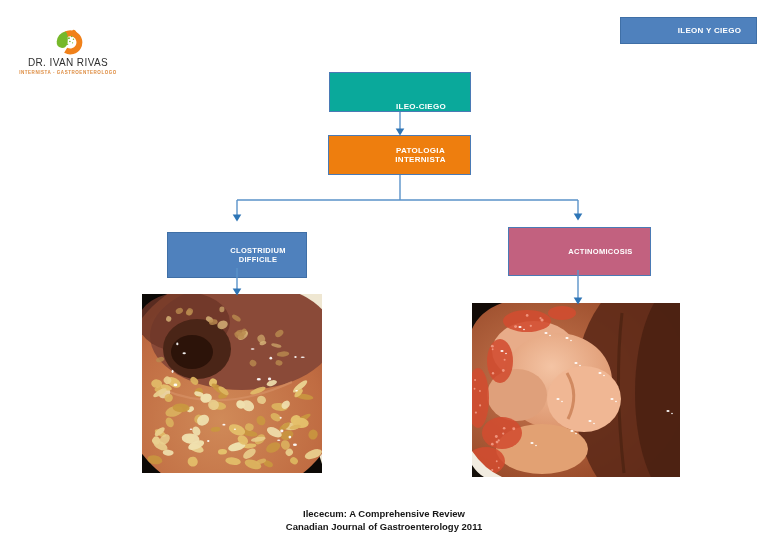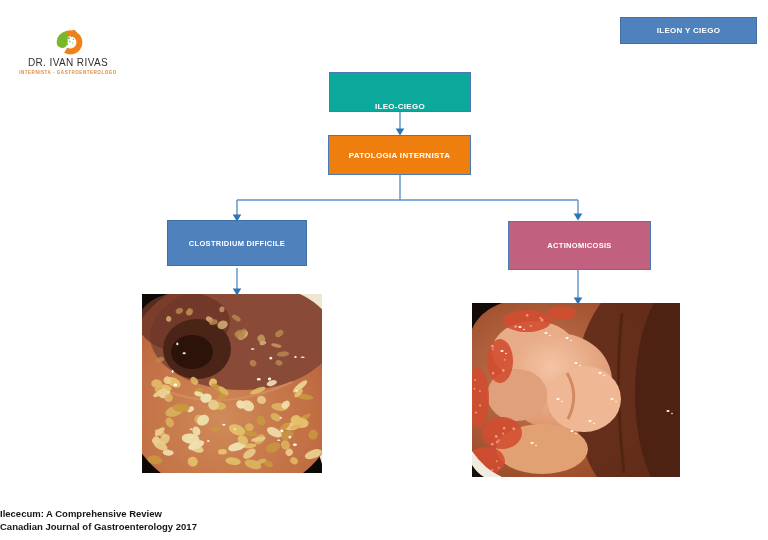--- a/index.html
+++ b/index.html
@@ -12,42 +12,42 @@
   
   .logo{position:absolute;left:18px;top:27px;width:100px;text-align:center;}
   .logo-icon{display:block;margin:0 auto 1px auto;}
   .logo-name{font-size:10px;font-weight:normal;color:#2f2f2f;letter-spacing:.4px;white-space:nowrap;}
   .logo-sub{font-size:4.5px;font-weight:bold;color:var(--logo-orange);letter-spacing:.55px;margin-top:1.5px;white-space:nowrap;}
 
   
   .fbox{
     position:absolute;display:flex;align-items:center;justify-content:center;
     color:#ffffff;font-weight:bold;text-align:center;letter-spacing:.3px;
-    box-sizing:border-box;border:1px solid #4a7ab5;
+    box-sizing:border-box;border:1px solid #4a7ab5;padding-left:42px;
   }
   #tag-box   {left:620px;top:17px;width:137px;height:27px;background:var(--accent-blue);border-color:#3f6fa6;font-size:8px;}
   #root-box  {left:329px;top:72px;width:142px;height:40px;background:var(--teal);font-size:8px;align-items:flex-end;}
   #level2-box{left:328px;top:135px;width:143px;height:40px;background:var(--orange);font-size:8px;}
-  #child-0   {left:167px;top:220px;width:140px;height:46px;background:var(--accent-blue);border-color:#3f6fa6;font-size:7.5px;}
-  #child-1   {left:508px;top:221px;width:143px;height:49px;background:var(--pink);font-size:7.5px;}
+  #child-0   {left:167px;top:232px;width:140px;height:46px;background:var(--accent-blue);border-color:#3f6fa6;font-size:7.5px;}
+  #child-1   {left:508px;top:227px;width:143px;height:49px;background:var(--pink);font-size:7.5px;}
 
   
   #connectors{position:absolute;left:0;top:0;pointer-events:none;}
   .conn{stroke:var(--connector);stroke-width:1.4;fill:none;}
   .arrowhead{fill:var(--arrow);stroke:none;}
 
   
   .photo{position:absolute;overflow:hidden;}
   #photo-0{left:142px;top:294px;width:180px;height:179px;}
   #photo-1{left:472px;top:303px;width:208px;height:174px;}
   .photo svg{display:block;}
 
   
   .footer{
-    position:absolute;left:0;top:508px;width:768px;text-align:left;
+    position:absolute;left:0;top:508px;width:768px;text-align:center;
     font-size:9.5px;font-weight:bold;color:#161616;line-height:12.5px;
   }
 </style>
 </head>
 <body>
 
 <div class="slide">
 
   <div class="logo">
     <svg class="logo-icon" width="29" height="29" viewBox="0 0 32 32">
@@ -325,16 +325,16 @@
     <path class="conn" d="M578,200 L578,214"></path>
     <path class="arrowhead" d="M573.7,213.5 L582.3,213.5 L578,220.5 Z"></path>
     <path class="conn" d="M237,268 L237,289"></path>
     <path class="arrowhead" d="M232.7,288.5 L241.3,288.5 L237,295.5 Z"></path>
     <path class="conn" d="M578,270 L578,298"></path>
     <path class="arrowhead" d="M573.7,297.5 L582.3,297.5 L578,304.5 Z"></path>
   </svg>
 
   <div class="footer">
     <div>Ilececum: A Comprehensive Review</div>
-    <div>Canadian Journal of Gastroenterology 2017</div>
+    <div>Canadian Journal of Gastroenterology 2011</div>
   </div>
 
 </div>
 
 </body></html>

